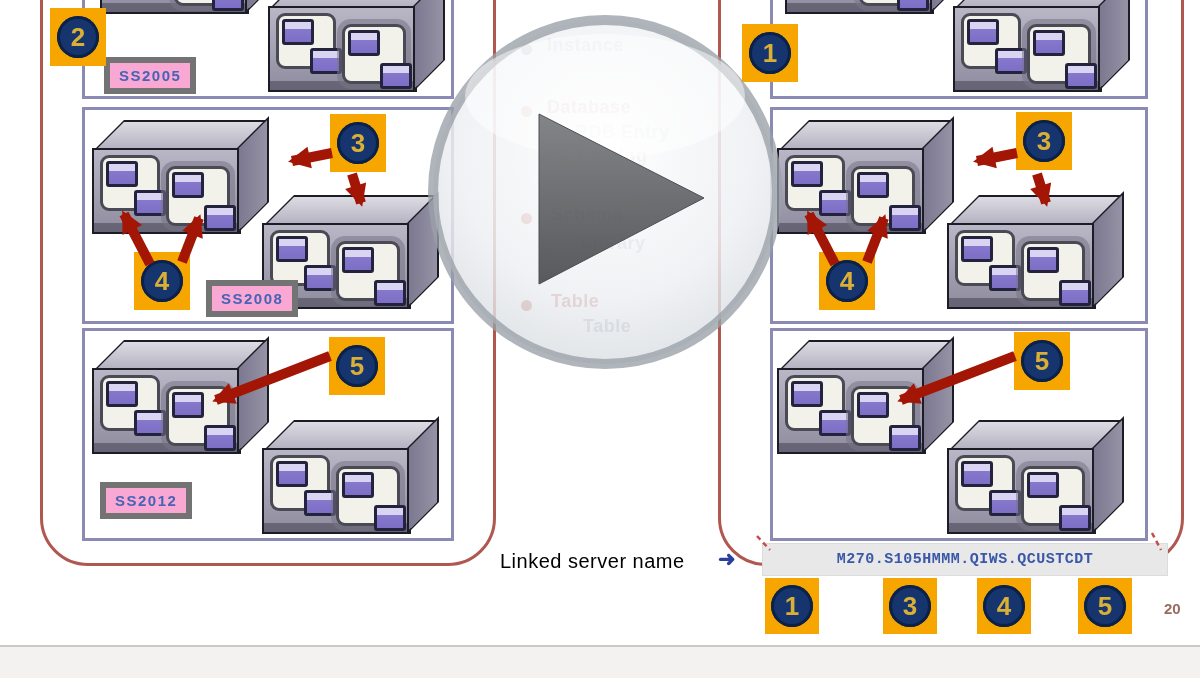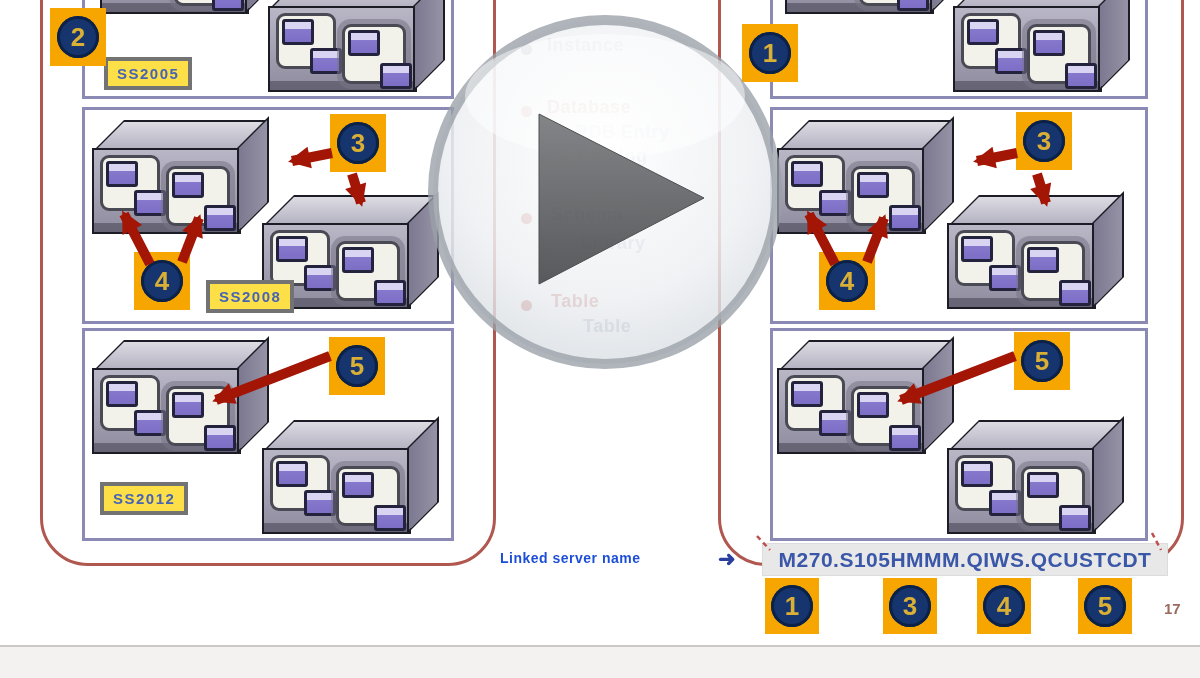--- a/index.html
+++ b/index.html
@@ -30,37 +30,37 @@
 
   
   .badge{position:absolute;width:56px;height:58px;background:#f7a600;z-index:5;
     display:flex;align-items:center;justify-content:center;}
   .badge .bc{width:42px;height:42px;border-radius:50%;background:#16356e;
     box-shadow:inset 0 0 0 3px #0b2148;color:#d9af35;font-weight:bold;font-size:26px;
     line-height:42px;text-align:center;}
   .badge.small{width:54px;height:56px;}
 
   
-  .sslabel{position:absolute;z-index:4;background:#fde047;border:4px solid #737373;color:#4663b5;
+  .sslabel{position:absolute;z-index:4;background:#f9a8d4;border:6px solid #737373;color:#4663b5;
     font-weight:bold;font-size:15px;letter-spacing:1.5px;padding:5px 9px;line-height:1;}
 
   
   .term{position:absolute;z-index:2;font-size:18px;font-weight:600;letter-spacing:.5px;white-space:nowrap;}
   .term.pri{color:#b84a42;}
   .term.sec{color:#98a0b8;}
   .bullet{position:absolute;z-index:2;width:11px;height:11px;border-radius:50%;}
   .bullet.pri{background:#b84a42;}
   .bullet.sec{background:#5c6678;}
 
   
-  .ls-caption{position:absolute;z-index:3;color:#1d4ed8;font-size:14px;font-weight:700;letter-spacing:.5px;}
+  .ls-caption{position:absolute;z-index:3;color:#000000;font-size:20px;font-weight:400;letter-spacing:.5px;}
   .ls-arrow{position:absolute;z-index:3;color:#2b3f9e;font-size:21px;font-weight:bold;line-height:1;}
   .ls-box{position:absolute;z-index:3;left:762px;top:543px;width:404px;height:31px;background:#e8e8e8;
     border:1px solid #dcdcdc;display:flex;align-items:center;justify-content:center;}
-  .ls-box span{color:#3a57a8;font-family:Liberation Sans, sans-serif;font-weight:bold;font-size:21px;letter-spacing:.5px;}
+  .ls-box span{color:#3a57a8;font-family:Liberation Mono, monospace;font-weight:bold;font-size:15px;letter-spacing:.5px;}
 
   .pagenum{position:absolute;z-index:3;color:#9a6a5e;font-size:15px;font-weight:bold;}
 
   svg.ov{position:absolute;left:0;top:0;z-index:6;pointer-events:none;}
   .play-wrap{position:absolute;left:0;top:0;z-index:9;width:1200px;height:678px;pointer-events:none;}
   .play-wrap svg{pointer-events:none;}
   .play-hit{position:absolute;left:433px;top:20px;width:344px;height:344px;border-radius:50%;z-index:10;cursor:pointer;}
 
   .bottom-bar{position:absolute;left:0;top:645px;width:1200px;height:33px;background:#f3f2f1;
     border-top:2px solid #cbc7c4;z-index:8;}
@@ -272,21 +272,21 @@
 <div class="badge small" style="left:883px;top:578px;">
     <span class="bc">3</span>
   </div>
 <div class="badge small" style="left:977px;top:578px;">
     <span class="bc">4</span>
   </div>
 <div class="badge small" style="left:1078px;top:578px;">
     <span class="bc">5</span>
   </div>
 
-<div class="pagenum" style="left:1164px;top:600px;">17</div>
+<div class="pagenum" style="left:1164px;top:600px;">20</div>
 
 <div class="play-wrap">
   <svg width="1200" height="678" viewBox="0 0 1200 678">
     <defs>
       <radialGradient id="glass" cx="50%" cy="38%" r="70%">
         <stop offset="0%" stop-color="#ffffff" stop-opacity="0.95"></stop>
         <stop offset="60%" stop-color="#eef0f3" stop-opacity="0.85"></stop>
         <stop offset="100%" stop-color="#d3d8dd" stop-opacity="0.78"></stop>
       </radialGradient>
       <linearGradient id="tri" x1="0" y1="0" x2="0" y2="1">

